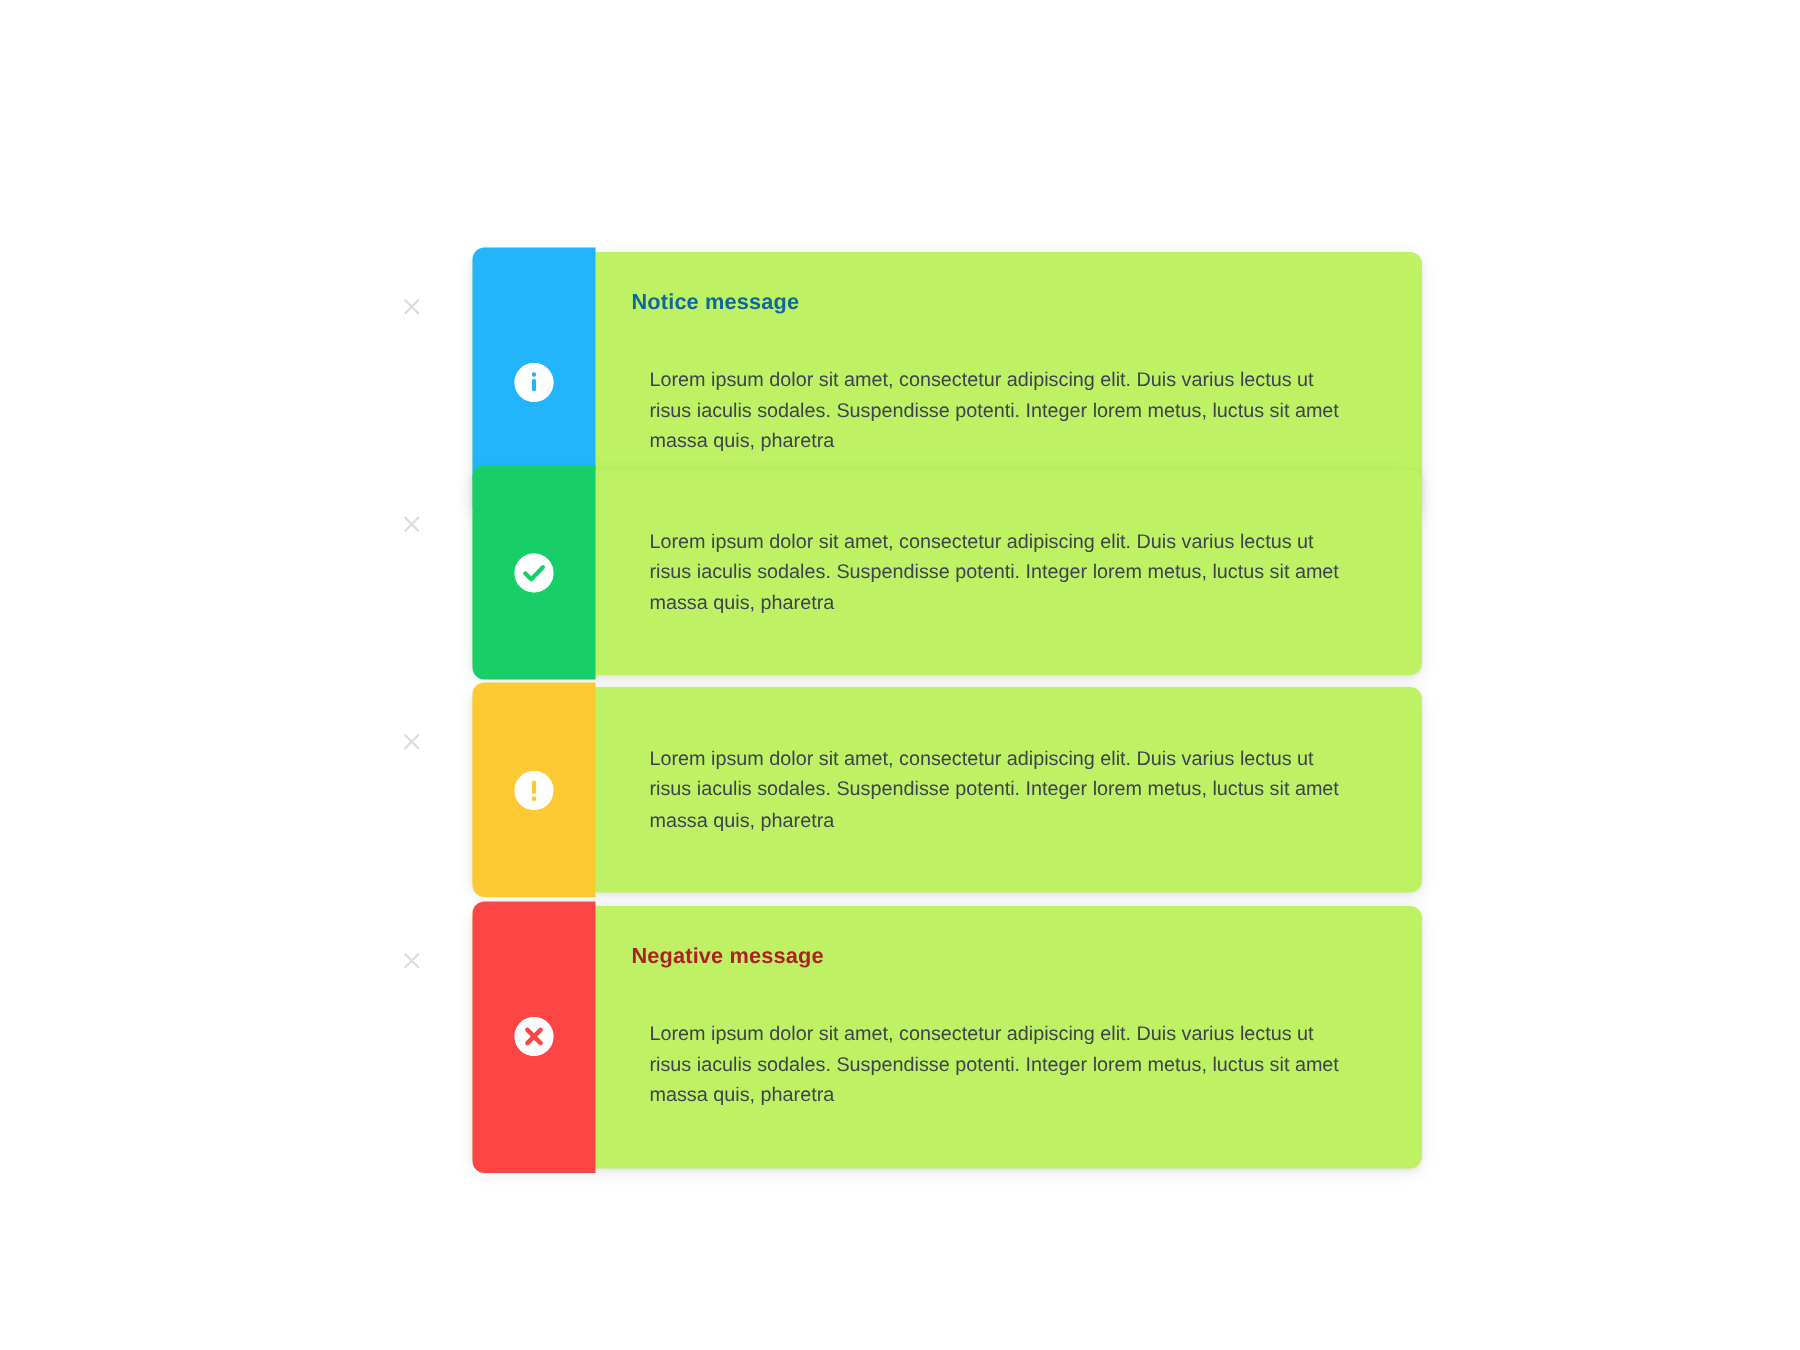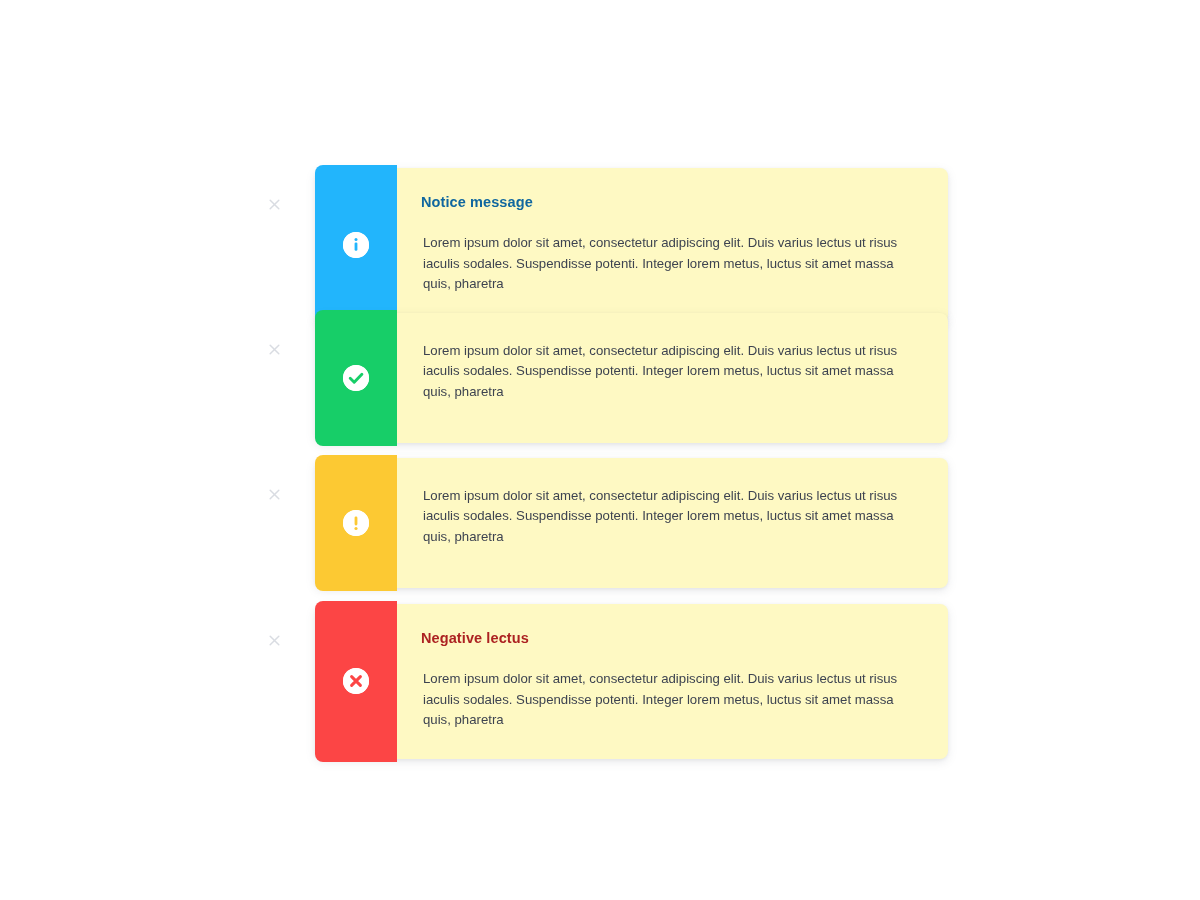--- a/index.html
+++ b/index.html
@@ -43,21 +43,21 @@
     border: none;
     padding: 0;
     margin-top: 20px;
   }
   .close-btn svg { display: block; }
 
   .alert-card {
     position: relative;
     flex: 1 1 auto;
     margin-left: 25px;
-    background: #fef9c3;
+    background: #bef264;
     border-radius: 8px;
     box-shadow: 0 3px 10px rgba(120,125,135,0.16), 0 1px 3px rgba(120,125,135,0.10);
     display: flex;
     align-items: stretch;
     min-height: 130px;
     overflow: visible;
   }
 
   .icon-panel {
     position: relative;
@@ -93,21 +93,21 @@
     font-weight: bold;
     letter-spacing: 0.1px;
     margin: 0 0 20px 0;
     line-height: 1.2;
   }
 
   .alert-text {
     font-size: 13.2px;
     line-height: 1.55;
     color: #3d4350;
-    margin: 2px;
+    margin: 12px;
     max-width: 480px;
   }
 
   
 </style>
 </head>
 <body>
 
 <div class="stack">
 
@@ -186,19 +186,19 @@
     <div class="alert-card">
       <div class="icon-panel" style="background:#fc4545;">
         <span class="icon-badge">
           <svg width="26" height="26" viewBox="0 0 26 26">
             <circle cx="13" cy="13" r="13" fill="#ffffff"></circle>
             <path d="M8.6 8.6 L17.4 17.4 M17.4 8.6 L8.6 17.4" stroke="#fc4545" stroke-width="3" stroke-linecap="round"></path>
           </svg>
         </span>
       </div>
       <div class="alert-body">
-        <div class="alert-title" style="color:#ac2222;">Negative lectus</div>
+        <div class="alert-title" style="color:#ac2222;">Negative message</div>
         <div class="alert-text">Lorem ipsum dolor sit amet, consectetur adipiscing elit. Duis varius lectus ut risus iaculis sodales. Suspendisse potenti. Integer lorem metus, luctus sit amet massa quis, pharetra</div>
       </div>
     </div>
   </div>
 
 </div>
 
 </body></html>

